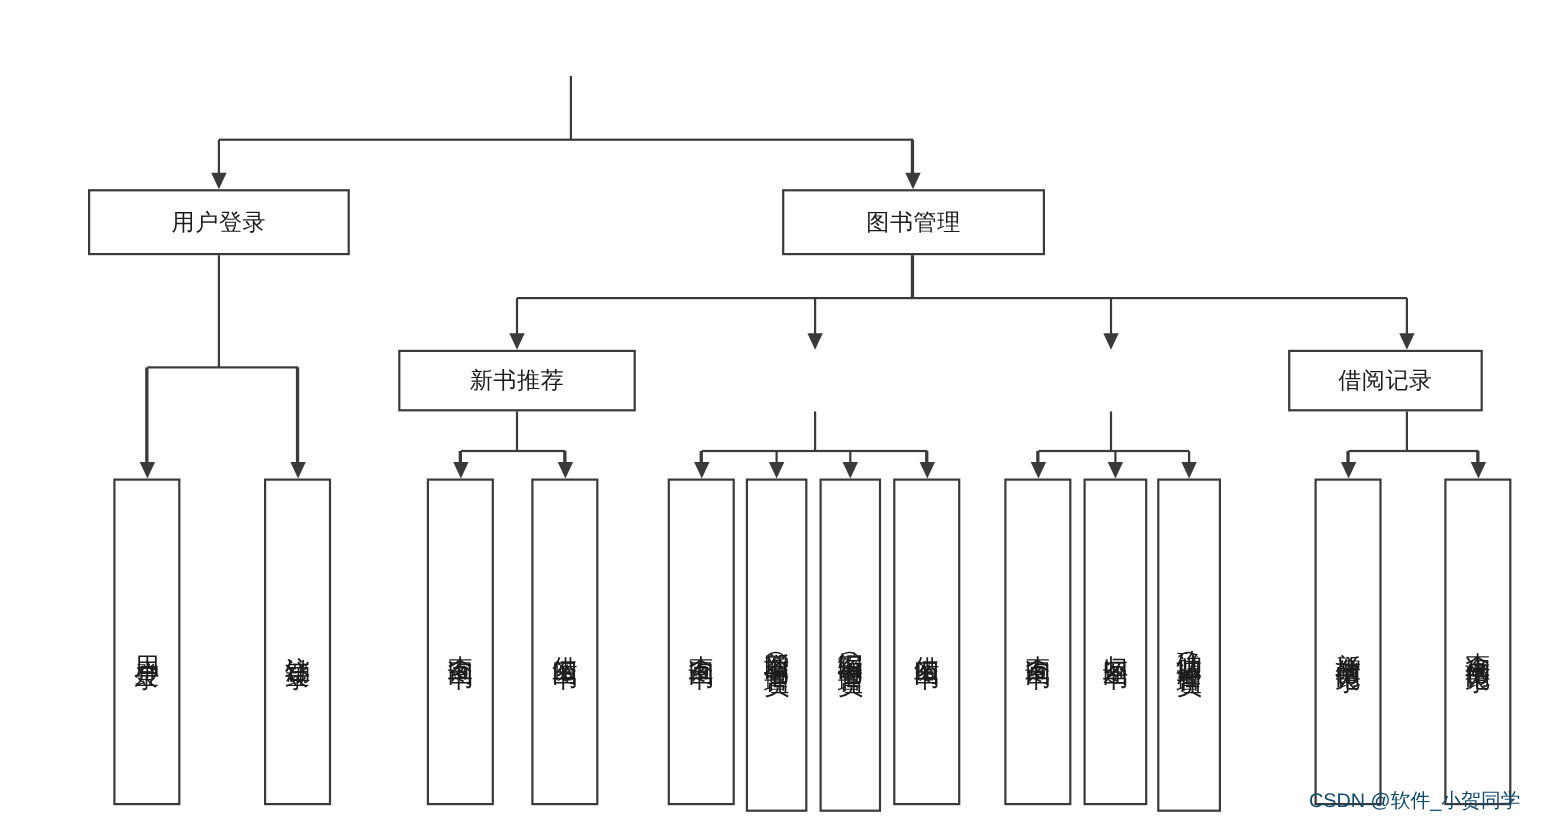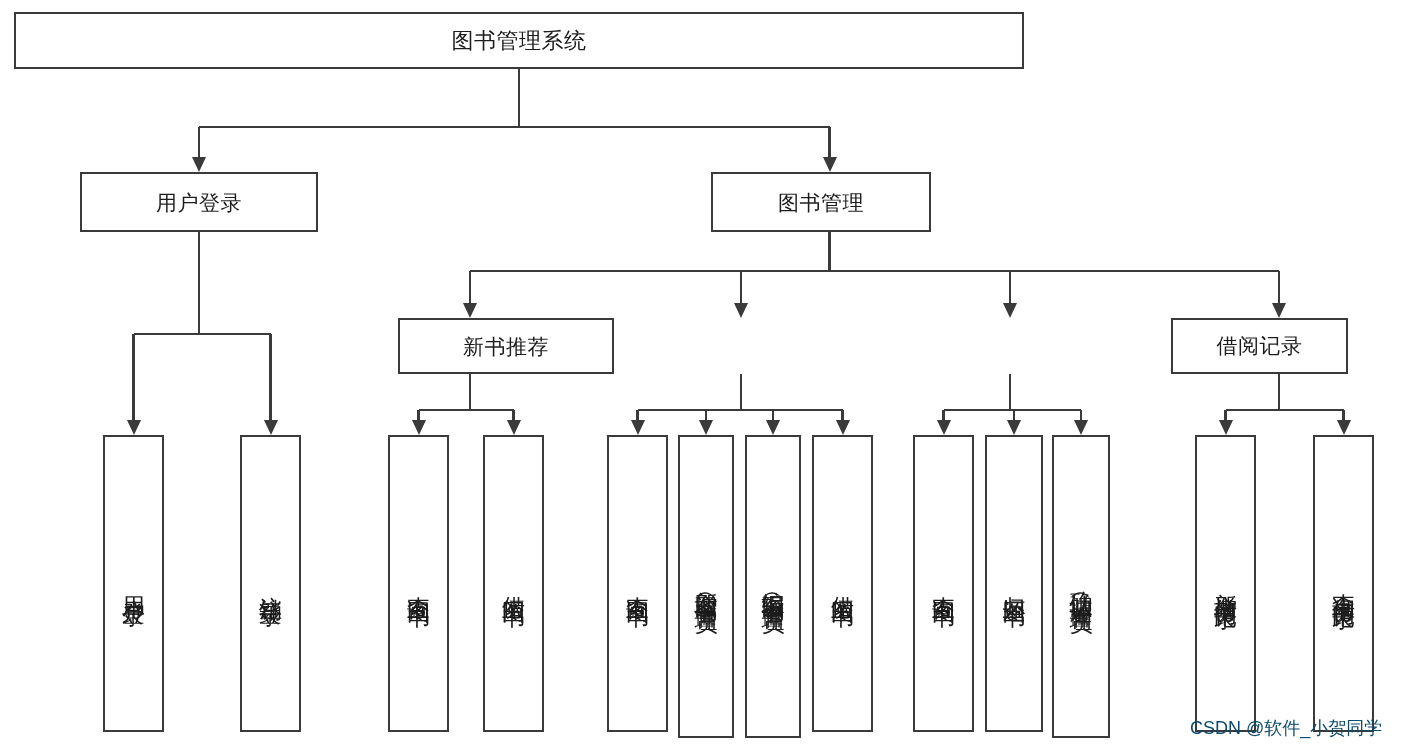--- a/index.html
+++ b/index.html
@@ -81,35 +81,32 @@
     font-size: 18px;
     white-space: nowrap;
     user-select: none;
   }
 </style>
 </head>
 <body>
 
 <div id="canvas">
 
-  <div class="node root horiz" id="n-root" style="left: 14px; top: 12px; width: 1010px; height: 57px;">
-    <span class="label">图书管理系统</span>
-  </div>
 
   <div class="node horiz" id="n-l2-0" style="left: 80px; top: 172px; width: 238px; height: 60px;">
     <span class="label">用户登录</span>
   </div>
-  <div class="node horiz" id="n-l2-1" style="left: 711px; top: 172px; width: 220px; height: 60px;">
+  <div class="node horiz" id="n-l2-1" style="left: 711px; top: 172px; width: 239px; height: 60px;">
     <span class="label">图书管理</span>
   </div>
 
-  <div class="node horiz" id="n-l3-0" style="left: 362px; top: 318px; width: 216px; height: 56px; margin-left: 36px;">
+  <div class="node horiz" id="n-l3-0" style="left: 362px; top: 318px; width: 216px; height: 56px;">
     <span class="label">新书推荐</span>
   </div>
-  <div class="node horiz" id="n-l3-3" style="left: 1171px; top: 318px; width: 177px; height: 56px; font-family: Liberation Serif, serif;">
+  <div class="node horiz" id="n-l3-3" style="left: 1171px; top: 318px; width: 177px; height: 56px;">
     <span class="label">借阅记录</span>
   </div>
 
   <div class="node vert" id="n-leaf-0" style="left: 103px; top: 435px; width: 61px; height: 297px;">
     <span class="label">用户登录</span>
   </div>
   <div class="node vert" id="n-leaf-1" style="left: 240px; top: 435px; width: 61px; height: 297px;">
     <span class="label">注销登录</span>
   </div>
   <div class="node vert" id="n-leaf-2" style="left: 388px; top: 435px; width: 61px; height: 297px;">

